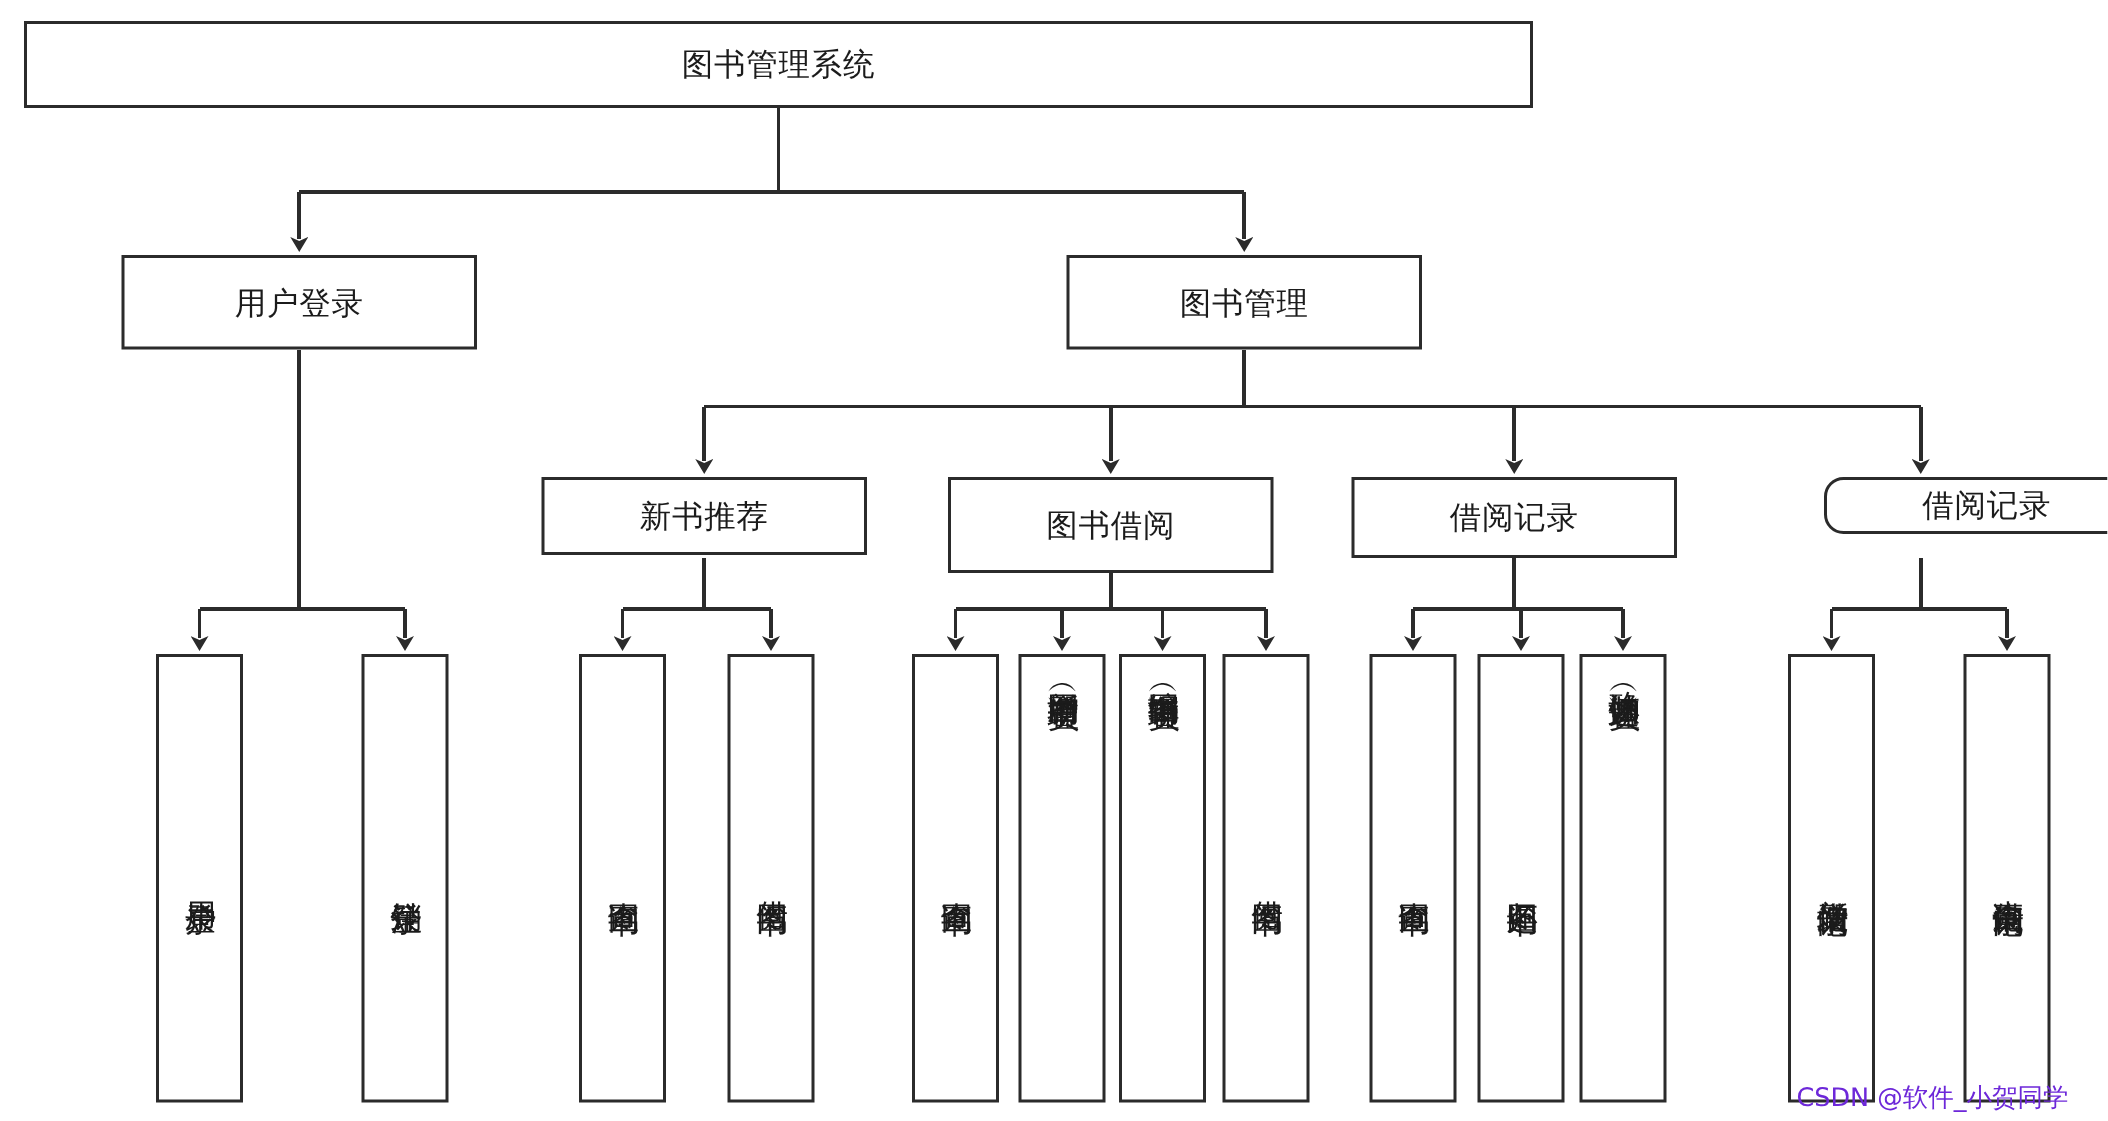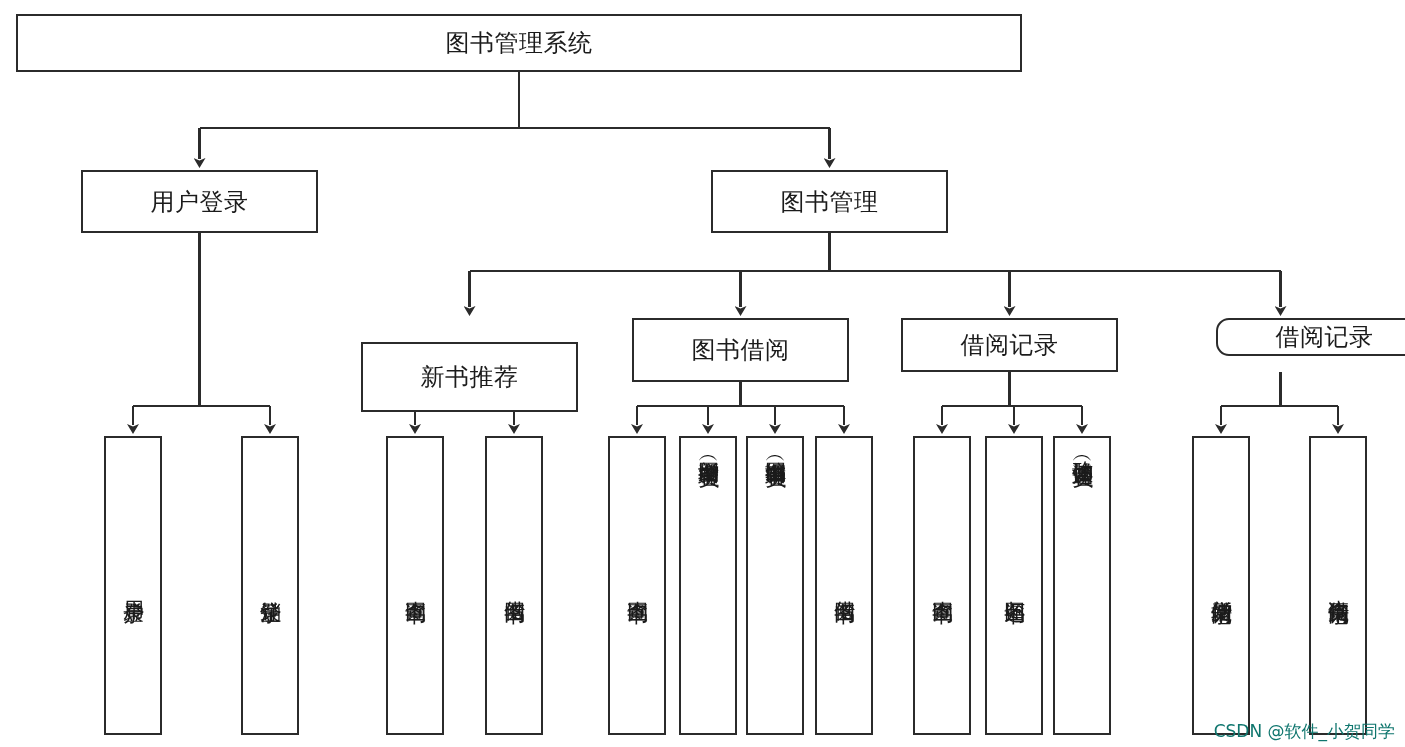--- a/index.html
+++ b/index.html
@@ -30,21 +30,21 @@
     position: absolute;
     box-sizing: border-box;
     background: #ffffff;
     border: 2px solid #2b2b2b;
     display: flex;
     align-items: center;
     justify-content: center;
     color: #1b1b1b;
   }
   .node.h {
-    font-size: 24px;
+    font-size: 21px;
     letter-spacing: 0.5px;
   }
   .node.v {
     align-items: flex-start;
     justify-content: center;
     padding-top: 6px;
   }
   .node.v .vtext {
     writing-mode: vertical-rl;
     text-orientation: upright;
@@ -53,24 +53,24 @@
     letter-spacing: 1px;
     white-space: nowrap;
     display: block;
   }
   .node.v.centered {
     align-items: center;
     padding-top: 0;
   }
   .watermark {
     position: absolute;
-    right: 10px;
+    right: 26px;
     bottom: 4px;
     font-size: 17px;
-    color: #0f766e;
+    color: #6d28d9;
     white-space: nowrap;
     user-select: none;
   }
 </style>
 </head>
 <body>
 
 <div id="canvas">
 
   <svg class="edges" viewBox="0 0 1405 747">
@@ -119,21 +119,21 @@
   <div id="node-layer">
       <div class="node h" style="left: 16px; top: 14px; width: 1006px; height: 58px;">
         <span>图书管理系统</span>
       </div>
       <div class="node h" style="left: 81px; top: 170px; width: 237px; height: 63px;">
         <span>用户登录</span>
       </div>
       <div class="node h" style="left: 711px; top: 170px; width: 237px; height: 63px; text-align: right;">
         <span>图书管理</span>
       </div>
-      <div class="node h" style="left: 361px; top: 318px; width: 217px; height: 70px; margin-top: 24px;">
+      <div class="node h" style="left: 361px; top: 318px; width: 217px; height: 52px;">
         <span>新书推荐</span>
       </div>
       <div class="node h" style="left: 632px; top: 318px; width: 217px; height: 64px;">
         <span>图书借阅</span>
       </div>
       <div class="node h" style="left: 901px; top: 318px; width: 217px; height: 54px;">
         <span>借阅记录</span>
       </div>
       <div class="node h" style="left: 1216px; top: 318px; width: 217px; height: 38px; border-radius: 13px;">
         <span>借阅记录</span>

